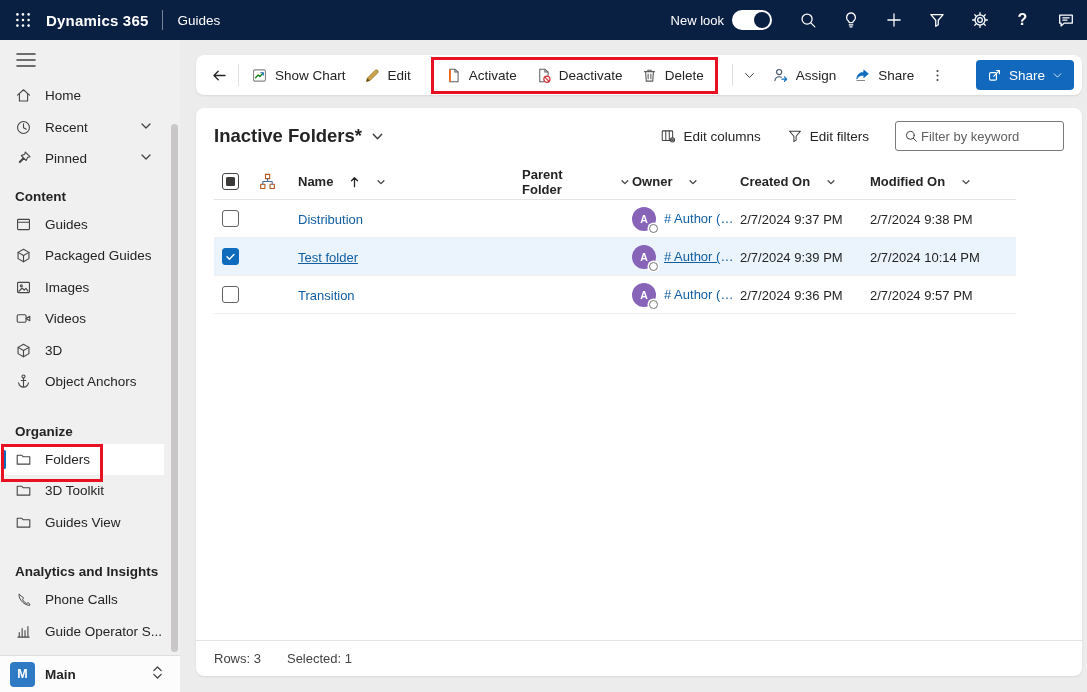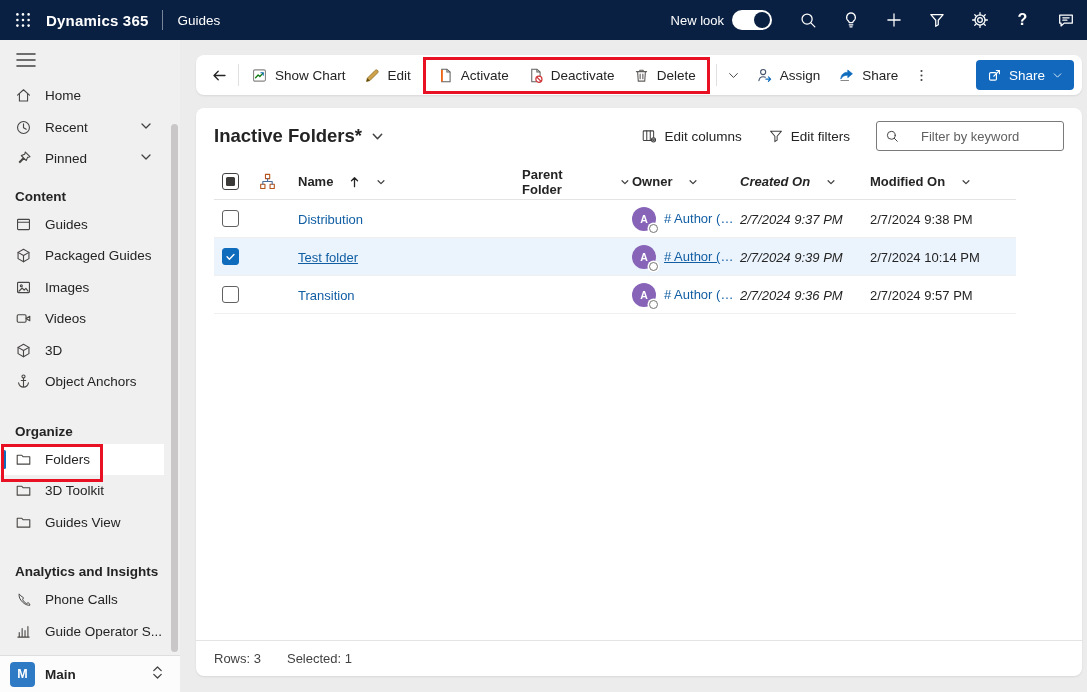--- a/index.html
+++ b/index.html
@@ -40,48 +40,48 @@
   .area-switcher .updown { margin-left:auto; margin-right:6px; }
   .area-switcher .updown svg { width:13px; height:15px; stroke:#424242; fill:none; stroke-width:1.4; stroke-linecap:round; stroke-linejoin:round; }
   .annot-folders { position:absolute; left:1px; top:404px; width:102px; height:38px; border:3px solid #e81123; pointer-events:none; z-index:6; }
 
   
   .cmdbar { position:absolute; left:196px; top:55px; right:5px; height:40px; background:#fff; border-radius:8px; box-shadow:0 1px 2px rgba(0,0,0,.09); display:flex; align-items:center; padding:0 8px; }
   .cmd-btn { display:flex; align-items:center; gap:7px; height:30px; padding:0 9px; border-radius:4px; font-size:13.5px; color:#242424; cursor:pointer; white-space:nowrap; }
   .cmd-btn svg { width:17px; height:17px; flex:none; }
   .cmd-divider { width:1px; height:22px; background:#e0e0e0; margin:0 3px; }
   .icon-only { padding:0 7px; }
-  .annot-cmds { display:flex; align-items:center; border:3px solid #e81123; height:37px; padding:0 2px; margin:0 3px; }
+  .annot-cmds { display:flex; align-items:center; border:3px solid #e81123; height:37px; padding:0 2px; margin:0 11px; }
   .cmd-spacer { flex:1; }
   .share-primary { display:flex; align-items:center; gap:7px; height:30px; padding:0 11px; background:#1168bd; color:#fff; font-size:13.5px; border-radius:4px; cursor:pointer; }
   .share-primary svg { width:15px; height:15px; stroke:#fff; fill:none; stroke-width:1.5; stroke-linecap:round; stroke-linejoin:round; }
 
   
   .gridcard { position:absolute; left:196px; top:108px; right:5px; bottom:16px; background:#fff; border-radius:8px; box-shadow:0 1px 2px rgba(0,0,0,.09); display:flex; flex-direction:column; overflow:hidden; }
   .titlebar { height:56px; display:flex; align-items:center; padding:0 18px; }
   .view-title { font-size:18.5px; font-weight:700; color:#242424; display:flex; align-items:center; gap:9px; cursor:pointer; }
   .view-title svg { width:13px; height:13px; stroke:#424242; fill:none; stroke-width:1.6; stroke-linecap:round; stroke-linejoin:round; }
   .title-tools { margin-left:auto; display:flex; align-items:center; gap:26px; }
   .tool-btn { display:flex; align-items:center; gap:7px; font-size:13.5px; color:#242424; cursor:pointer; }
   .tool-btn svg { width:16px; height:16px; stroke:#424242; fill:none; stroke-width:1.3; stroke-linecap:round; stroke-linejoin:round; }
-  .searchbox { width:188px; height:30px; border:1px solid #7a7a7a; border-radius:3px; background:#fff; display:flex; align-items:center; padding:0 8px; gap:22px; }
+  .searchbox { width:169px; height:30px; border:1px solid #7a7a7a; border-radius:3px; background:#fff; display:flex; align-items:center; padding:0 8px; gap:3px; }
   .searchbox svg { width:14px; height:14px; stroke:#424242; fill:none; stroke-width:1.4; stroke-linecap:round; flex:none; }
   .searchbox input { border:0; outline:0; width:100%; font-size:13px; font-family:"Liberation Sans",sans-serif; color:#242424; background:transparent; }
   .searchbox input::placeholder { color:#616161; }
 
   .table { width:802px; margin-left:18px; }
   .thead { display:flex; align-items:center; height:36px; border-bottom:1px solid #e3e3e3; }
   .trow { display:flex; align-items:center; height:38px; border-bottom:1px solid #efefef; }
   .trow.selected { background:#ebf3fc; }
   .col-check { width:34px; display:flex; justify-content:flex-start; padding-left:8px; }
   .col-hier { width:38px; display:flex; justify-content:center; }
   .col-name { width:234px; padding-left:12px; }
   .col-parent { width:110px; padding-left:2px; }
   .col-owner { width:108px; padding-left:2px; display:flex; align-items:center; }
-  .col-created { width:130px; padding-left:2px;font-style:italic; }
+  .col-created { width:130px; padding-left:2px; }
   .col-modified { width:130px; padding-left:2px; }
   .hcell { font-size:13px; font-weight:700; color:#242424; display:flex; align-items:center; gap:16px; cursor:pointer; }
   .hcell svg.sort { width:11px; height:12px; stroke:#242424; fill:none; stroke-width:1.5; stroke-linecap:round; stroke-linejoin:round; }
   .hcell svg.dd { width:10px; height:10px; stroke:#424242; fill:none; stroke-width:1.5; stroke-linecap:round; stroke-linejoin:round; }
   .checkbox { width:17px; height:17px; border:1.4px solid #616161; border-radius:3px; background:#fff; display:flex; align-items:center; justify-content:center; cursor:pointer; }
   .checkbox.indet { border-color:#424242; }
   .checkbox.indet .inner { width:9px; height:9px; background:#3b3a39; border-radius:1.5px; }
   .checkbox.checked { background:#0f6cbd; border-color:#0f6cbd; }
   .checkbox.checked svg { width:11px; height:11px; stroke:#fff; fill:none; stroke-width:2; stroke-linecap:round; stroke-linejoin:round; }
   .cell-link { font-size:13px; color:#115ea3; text-decoration:none; cursor:pointer;margin-top:40px; }

